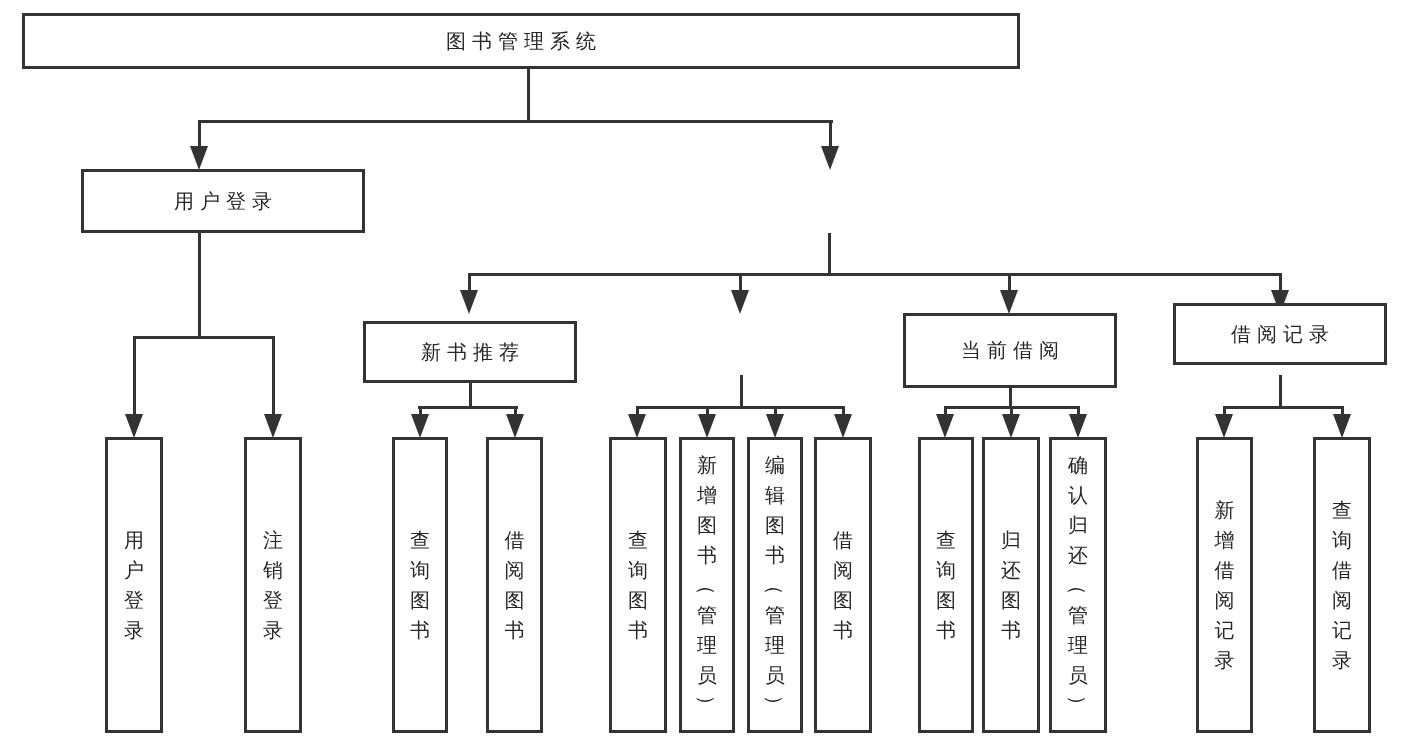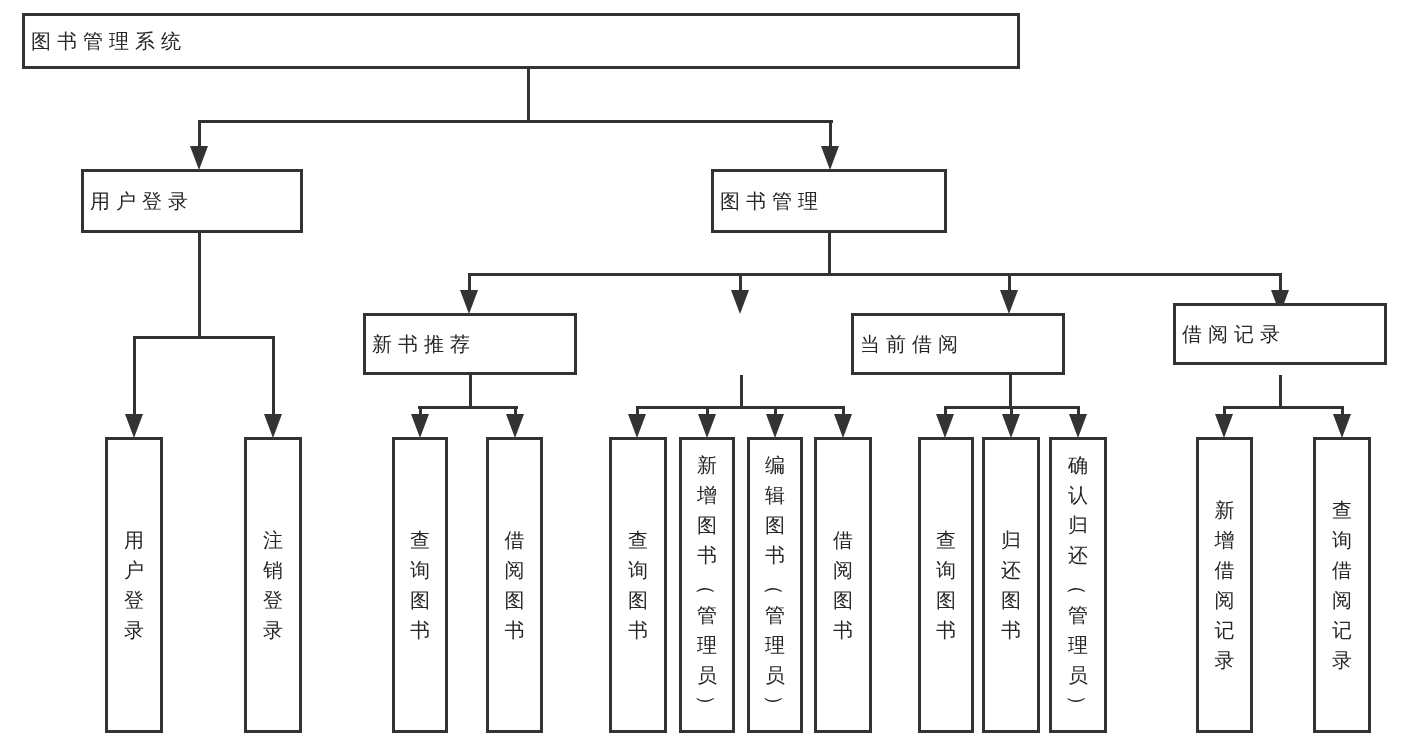--- a/index.html
+++ b/index.html
@@ -12,20 +12,21 @@
     overflow: hidden;
   }
   .node {
     position: absolute;
     box-sizing: border-box;
     border: 3px solid #333333;
     background: #ffffff;
     color: #262626;
     display: flex;
     align-items: center;
+    justify-content: center;
   }
   .hnode span.lbl {
     font-size: 20px;
     letter-spacing: 6px;
     text-indent: 6px;
     white-space: nowrap;
   }
   .vnode {
     flex-direction: column;
   }
@@ -126,31 +127,28 @@
   <div class="hl" style="left:1223px;top:406px;width:121px"></div>
   <div class="vl" style="left:1223px;top:406px;height:10px"></div>
   <div class="arr" style="left:1215px;top:414px"></div>
   <div class="vl" style="left:1341px;top:406px;height:10px"></div>
   <div class="arr" style="left:1333px;top:414px"></div>
 
   <div class="node hnode" style="left:22px;top:13px;width:998px;height:56px">
     <span class="lbl">图书管理系统</span>
   </div>
 
-  <div class="node hnode" style="left:81px;top:169px;width:222px;height:64px">
+  <div class="node hnode" style="left:81px;top:169px;width:284px;height:64px">
     <span class="lbl">用户登录</span>
   </div>
-  <div class="node hnode" style="left:711px;top:169px;width:236px;height:64px">
-    <span class="lbl">图书管理</span>
-  </div>
-
-  <div class="node hnode" style="left:363px;top:313px;width:214px;height:62px">
+
+  <div class="node hnode" style="left:363px;top:321px;width:214px;height:62px">
     <span class="lbl">新书推荐</span>
   </div>
-  <div class="node hnode" style="left:851px;top:313px;width:214px;height:62px">
+  <div class="node hnode" style="left:903px;top:313px;width:214px;height:75px">
     <span class="lbl">当前借阅</span>
   </div>
   <div class="node hnode" style="left:1173px;top:303px;width:214px;height:62px">
     <span class="lbl">借阅记录</span>
   </div>
 
   <div class="node vnode" style="left:105px;top:437px;width:58px;height:296px">
     <div class="vtext">
         <span>用</span>
         <span>户</span>

